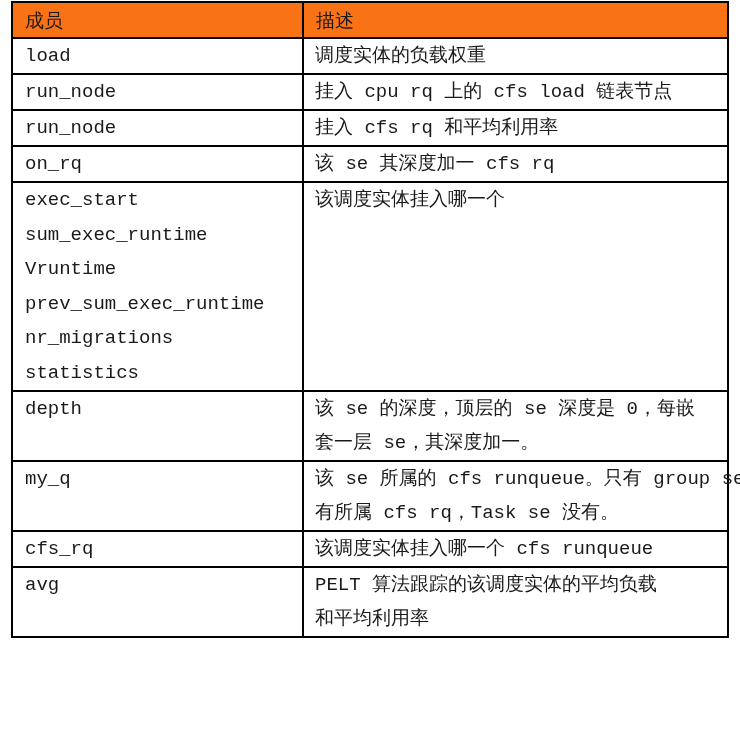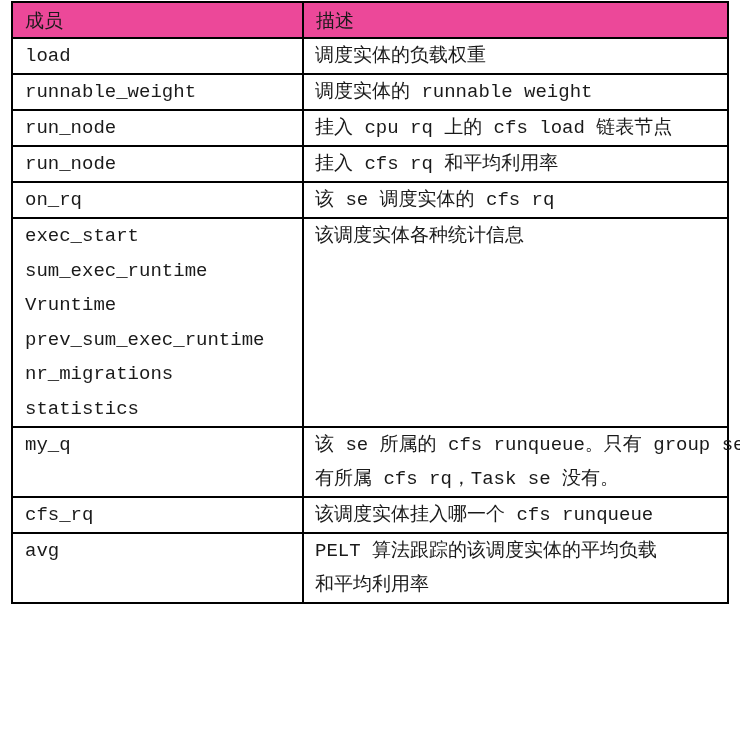--- a/index.html
+++ b/index.html
@@ -4,21 +4,21 @@
 <style>
   html, body { margin: 0; padding: 0; background: #ffffff; }
   body { width: 740px; height: 732px; position: relative; overflow: hidden;
          font-family: "DejaVu Sans", "Liberation Sans", sans-serif; color: #1a1a1a; }
   table { position: absolute; left: 11px; top: 1px; width: 716px;
           border-collapse: collapse; table-layout: fixed; }
   col.c1 { width: 291px; }
   col.c2 { width: 425px; }
   th, td { border: 2px solid #000; padding: 0 0 0 12px; vertical-align: top;
            font-size: 19px; line-height: 34px; text-align: left; font-weight: normal; }
-  th { background: #ec4899; height: 32px; }
+  th { background: #f97316; height: 32px; }
   td.desc { padding-left: 11px; padding-right: 24px; }
   .line { display: block; white-space: nowrap; font-family: Liberation Mono, monospace; }
   .multi .line { line-height: 34.5px; }
 </style>
 </head>
 <body>
 
 <table>
   <colgroup>
       <col class="c1">
@@ -34,62 +34,63 @@
     <tr>
       <td>
           <span class="line">load</span>
         </td>
       <td class="desc">
           <span class="line">调度实体的负载权重</span>
         </td>
     </tr>
     <tr>
       <td>
-          <span class="line">runnable_weight</span>
-        </td>
-      <td class="desc">
-          <span class="line">调度实体的 runnable weight</span>
-        </td>
-    </tr>
-    <tr>
-      <td>
           <span class="line">run_node</span>
         </td>
       <td class="desc">
           <span class="line">挂入 cpu rq 上的 cfs load 链表节点</span>
         </td>
     </tr>
     <tr>
       <td>
           <span class="line">run_node</span>
         </td>
       <td class="desc">
           <span class="line">挂入 cfs rq 和平均利用率</span>
         </td>
     </tr>
     <tr>
       <td>
           <span class="line">on_rq</span>
         </td>
       <td class="desc">
-          <span class="line">该 se 调度实体的 cfs rq</span>
+          <span class="line">该 se 其深度加一 cfs rq</span>
         </td>
     </tr>
     <tr>
       <td class="multi">
         <span class="line">exec_start</span>
         <span class="line">sum_exec_runtime</span>
         <span class="line">Vruntime</span>
         <span class="line">prev_sum_exec_runtime</span>
         <span class="line">nr_migrations</span>
         <span class="line">statistics</span>
       </td>
       <td class="desc">
-          <span class="line">该调度实体各种统计信息</span>
+          <span class="line">该调度实体挂入哪一个</span>
         </td>
+    </tr>
+    <tr>
+      <td>
+          <span class="line">depth</span>
+        </td>
+      <td class="desc">
+        <span class="line">该 se 的深度，顶层的 se 深度是 0，每嵌</span>
+        <span class="line">套一层 se，其深度加一。</span>
+      </td>
     </tr>
     <tr>
       <td>
           <span class="line">my_q</span>
         </td>
       <td class="desc">
         <span class="line">该 se 所属的 cfs runqueue。只有 group se</span>
         <span class="line">有所属 cfs rq，Task se 没有。</span>
       </td>
     </tr>

